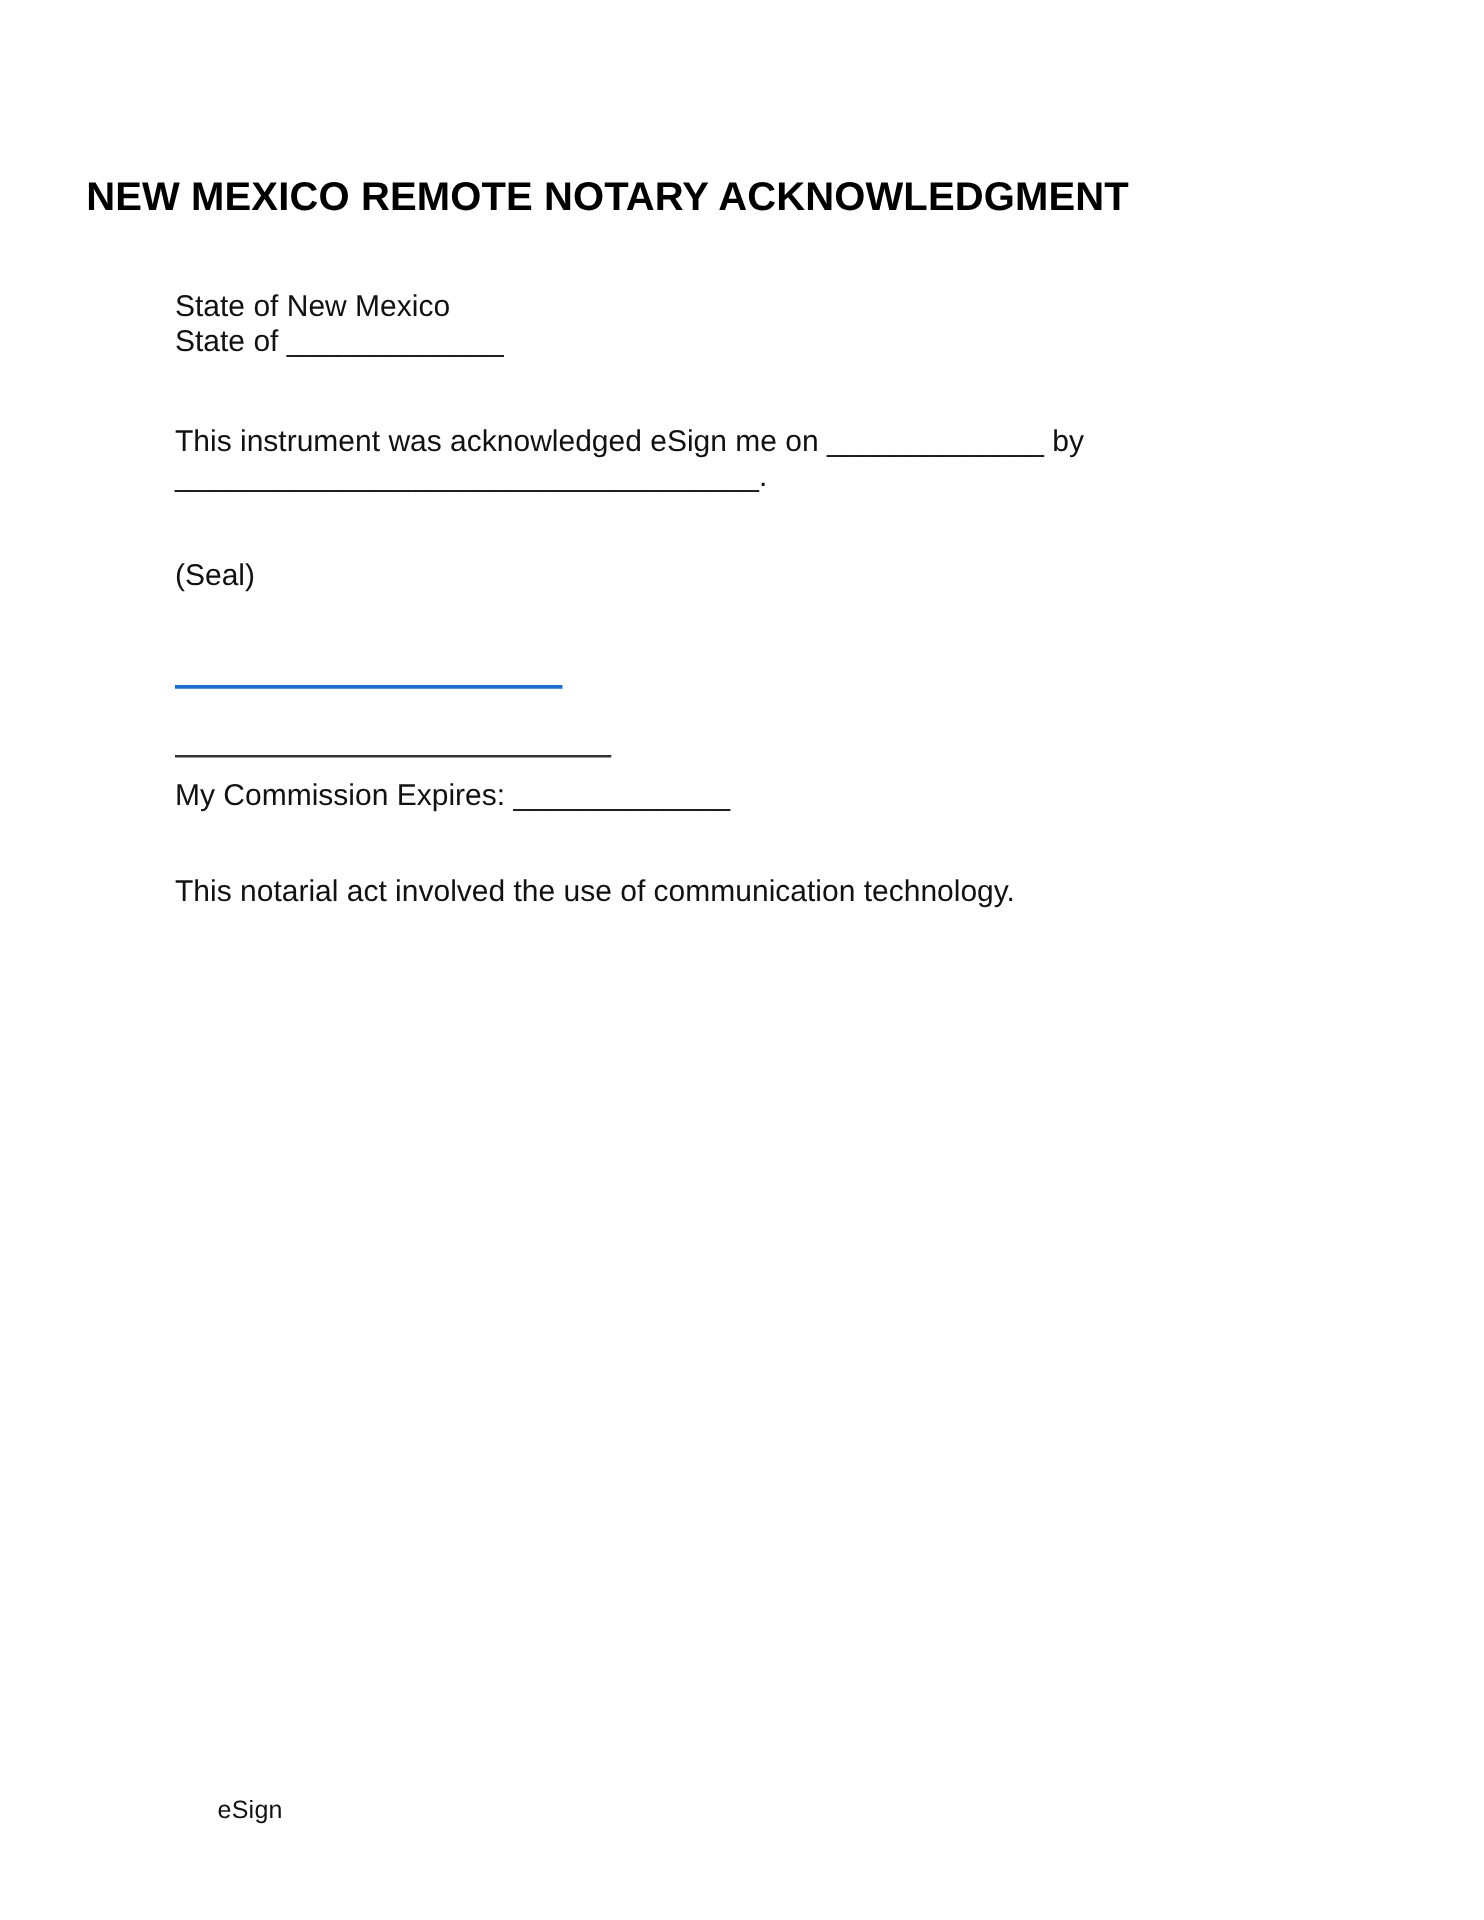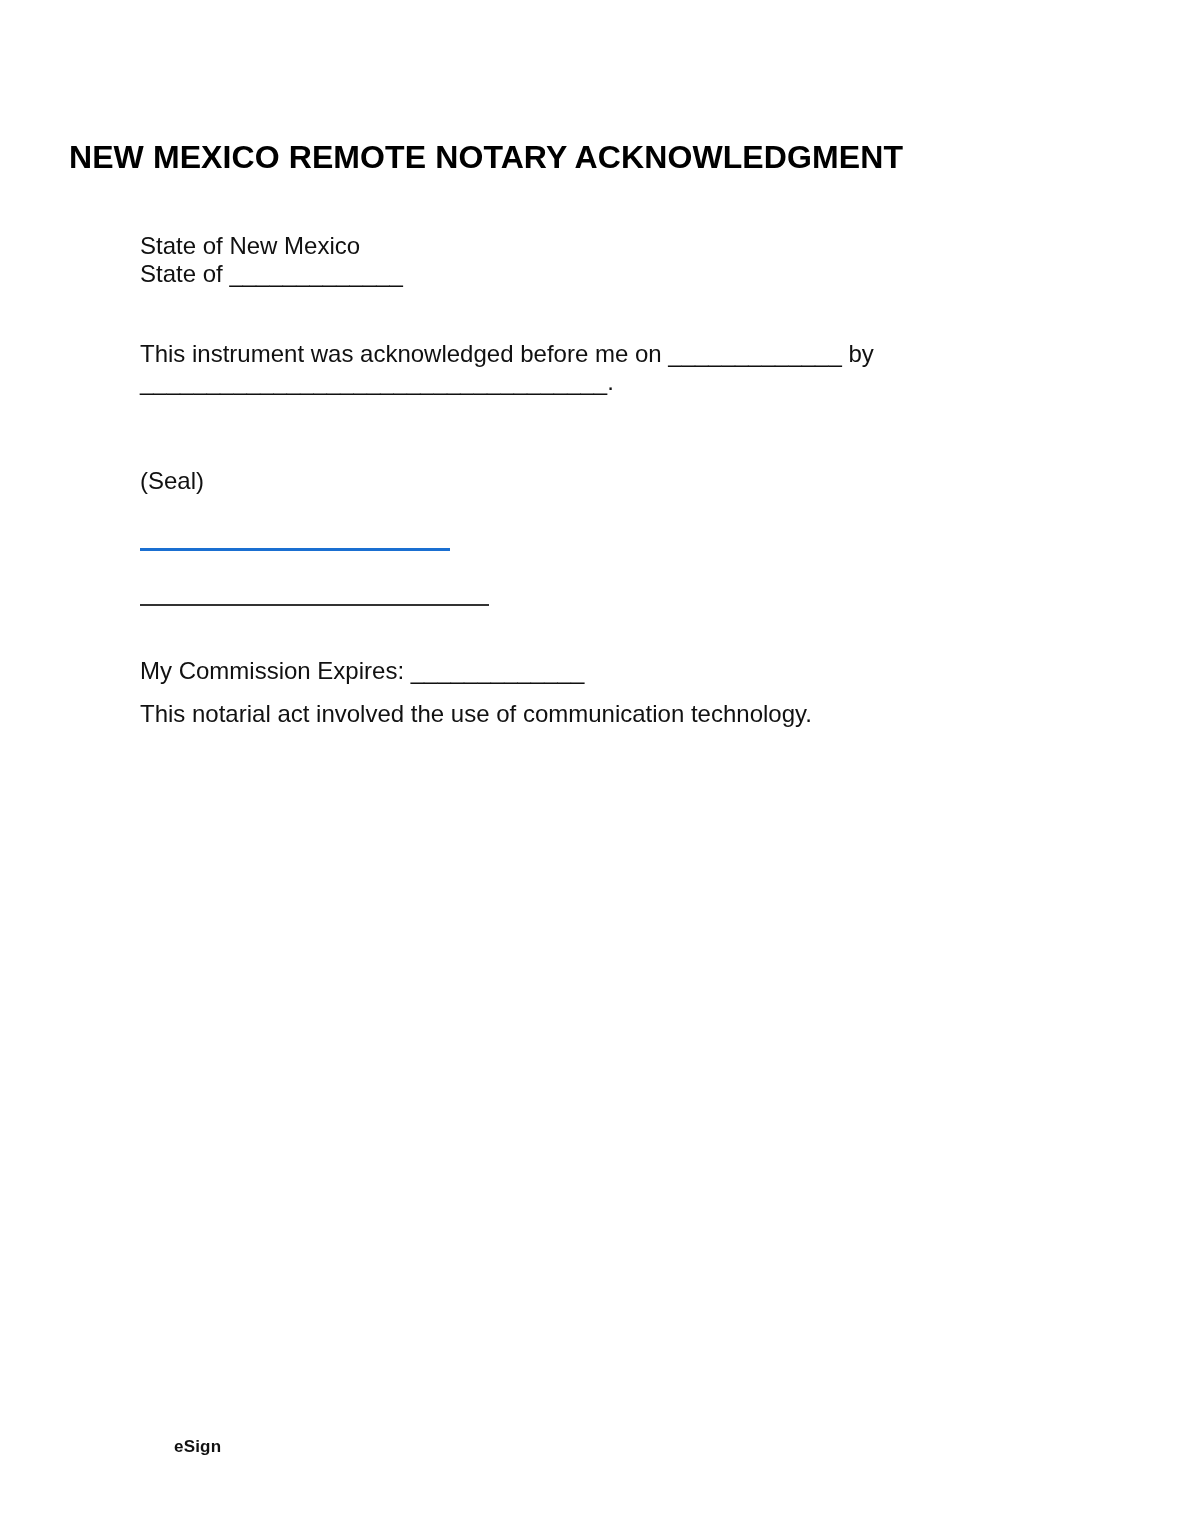--- a/index.html
+++ b/index.html
@@ -35,55 +35,55 @@
     }
     .rule {
       position: absolute;
       height: 2px;
     }
     .rule-blue { background: #1a6fd1; height: 3px; }
     .rule-gray { background: #333333; }
     .brand {
       left: 174px;
       top: 1437px;
-      font-size: 17px;
-      font-weight: bold;
+      font-size: 20px;
+      font-weight: normal;
       color: #111111;
       letter-spacing: 0.2px;
     }
   </style>
 </head>
 <body>
 
 <div>
 
   <div class="abs title">NEW MEXICO REMOTE NOTARY ACKNOWLEDGMENT</div>
 
   <div class="abs line-text" style="top:232px;">State of New Mexico</div>
 
   <div class="abs line-text" style="top:260px;">
     <span>State of</span>
     <span>_____________</span>
   </div>
 
   <div class="abs line-text" style="top:340px;">
-    <span>This instrument was acknowledged before me on</span>
+    <span>This instrument was acknowledged eSign me on</span>
     <span>_____________</span>
     <span>by</span>
   </div>
 
   <div class="abs line-text" style="top:368px;text-align:right;">___________________________________.</div>
 
-  <div class="abs line-text" style="top:467px;text-align:right;">(Seal)</div>
+  <div class="abs line-text" style="top:447px;text-align:right;">(Seal)</div>
 
   <div class="rule rule-blue" style="left:140px; top:548px; width:310px;"></div>
 
   <div class="rule rule-gray" style="left:140px; top:604px; width:349px;"></div>
 
-  <div class="abs line-text" style="top:657px;text-align:center;">
+  <div class="abs line-text" style="top:623px;text-align:center;">
     <span>My Commission Expires:</span>
     <span>_____________</span>
   </div>
 
   <div class="abs line-text" style="top:700px;">This notarial act involved the use of communication technology.</div>
 
   <div class="abs brand">eSign</div>
 
 </div>
 

